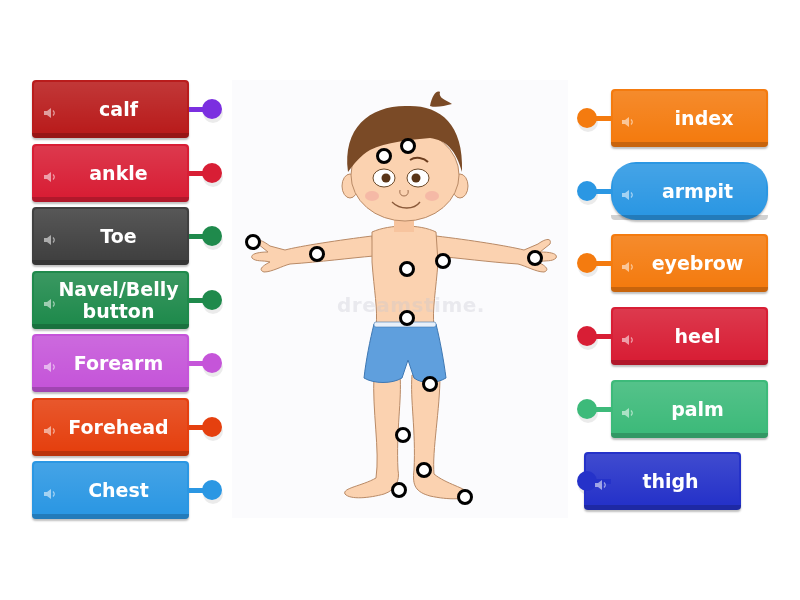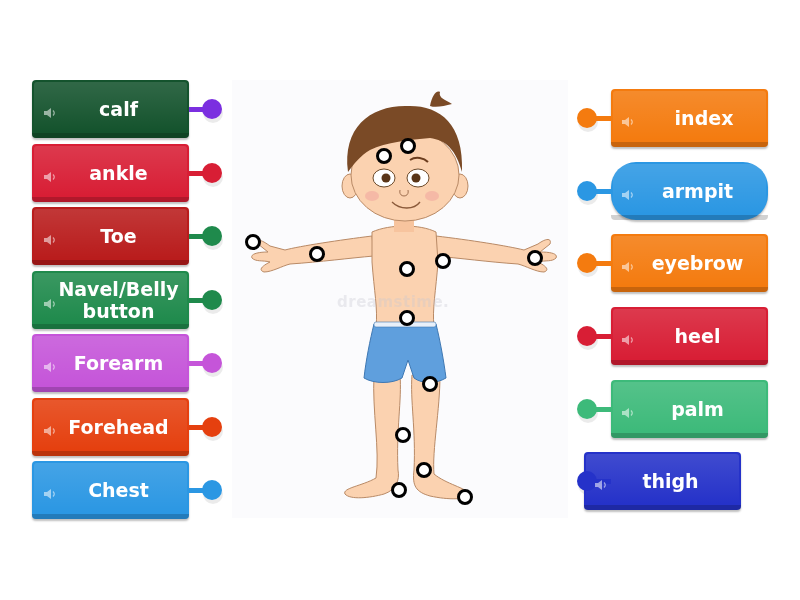--- a/index.html
+++ b/index.html
@@ -46,21 +46,21 @@
   #picture {
     position: absolute; left: 232px; top: 80px; width: 336px; height: 438px;
     background: #fbfbfd;
   }
   .target-dot {
     position: absolute; width: 10px; height: 10px; border: 3px solid #000;
     border-radius: 50%; background: #fff; transform: translate(-8px,-8px);
     cursor: pointer;
   }
   .watermark {
-    position: absolute; left: 105px; top: 213px; font-size: 15px; font-weight: bold;
+    position: absolute; left: 105px; top: 213px; font-size: 20px; font-weight: bold;
     color: rgba(200,200,210,0.35); letter-spacing: 0.5px;
   }
 </style>
 </head>
 <body>
 
 <div id="left-column"></div>
 <div id="right-column"></div>
 
 <div id="picture">
@@ -95,39 +95,39 @@
     <path d="M400,190 C398,198 410,198 408,190" stroke="#a07050" fill="none"></path>
     <path d="M392,202 C400,210 414,210 420,202" stroke="#8b5a3a" stroke-width="1.3" fill="none"></path>
     <ellipse cx="372" cy="196" rx="7" ry="5" fill="#f2a9a0" opacity="0.6"></ellipse>
     <ellipse cx="432" cy="196" rx="7" ry="5" fill="#f2a9a0" opacity="0.6"></ellipse>
   </svg>
   <div class="watermark">dreamstime.</div>
 </div>
 
 <div id="targets"></div>
 
-<div class="label-box left-box" style="left: 32px; top: 80px; background: #14532d;">
+<div class="label-box left-box" style="left: 32px; top: 80px; background: #b91c1c;">
     <span class="speaker"><svg viewBox="0 0 14 14">
         <path d="M1,5 L4,5 L8,2 L8,12 L4,9 L1,9 Z" fill="#fff"></path>
         <path d="M10,4.5 C11.5,6 11.5,8 10,9.5" stroke="#fff" stroke-width="1.2" fill="none"></path>
       </svg></span>
     <span class="label-text">calf</span>
   </div>
 <div class="connector" style="background: rgb(123, 47, 224); top: 107px; left: 189px; width: 18px;"></div>
 <div class="knob" style="background: rgb(123, 47, 224); top: 99px; left: 202px;"></div>
 <div class="label-box left-box" style="left: 32px; top: 144px; background: rgb(216, 30, 53);">
     <span class="speaker"><svg viewBox="0 0 14 14">
         <path d="M1,5 L4,5 L8,2 L8,12 L4,9 L1,9 Z" fill="#fff"></path>
         <path d="M10,4.5 C11.5,6 11.5,8 10,9.5" stroke="#fff" stroke-width="1.2" fill="none"></path>
       </svg></span>
     <span class="label-text">ankle</span>
   </div>
 <div class="connector" style="background: rgb(216, 30, 53); top: 171px; left: 189px; width: 18px;"></div>
 <div class="knob" style="background: rgb(216, 30, 53); top: 163px; left: 202px;"></div>
-<div class="label-box left-box" style="left: 32px; top: 207px; background: #b91c1c; justify-content: center;">
+<div class="label-box left-box" style="left: 32px; top: 207px; background: #404040; justify-content: center;">
     <span class="speaker"><svg viewBox="0 0 14 14">
         <path d="M1,5 L4,5 L8,2 L8,12 L4,9 L1,9 Z" fill="#fff"></path>
         <path d="M10,4.5 C11.5,6 11.5,8 10,9.5" stroke="#fff" stroke-width="1.2" fill="none"></path>
       </svg></span>
     <span class="label-text">Toe</span>
   </div>
 <div class="connector" style="background: rgb(31, 138, 76); top: 234px; left: 189px; width: 18px;"></div>
 <div class="knob" style="background: rgb(31, 138, 76); top: 226px; left: 202px;"></div>
 <div class="label-box left-box" style="left: 32px; top: 271px; background: rgb(31, 138, 76);">
     <span class="speaker"><svg viewBox="0 0 14 14">

